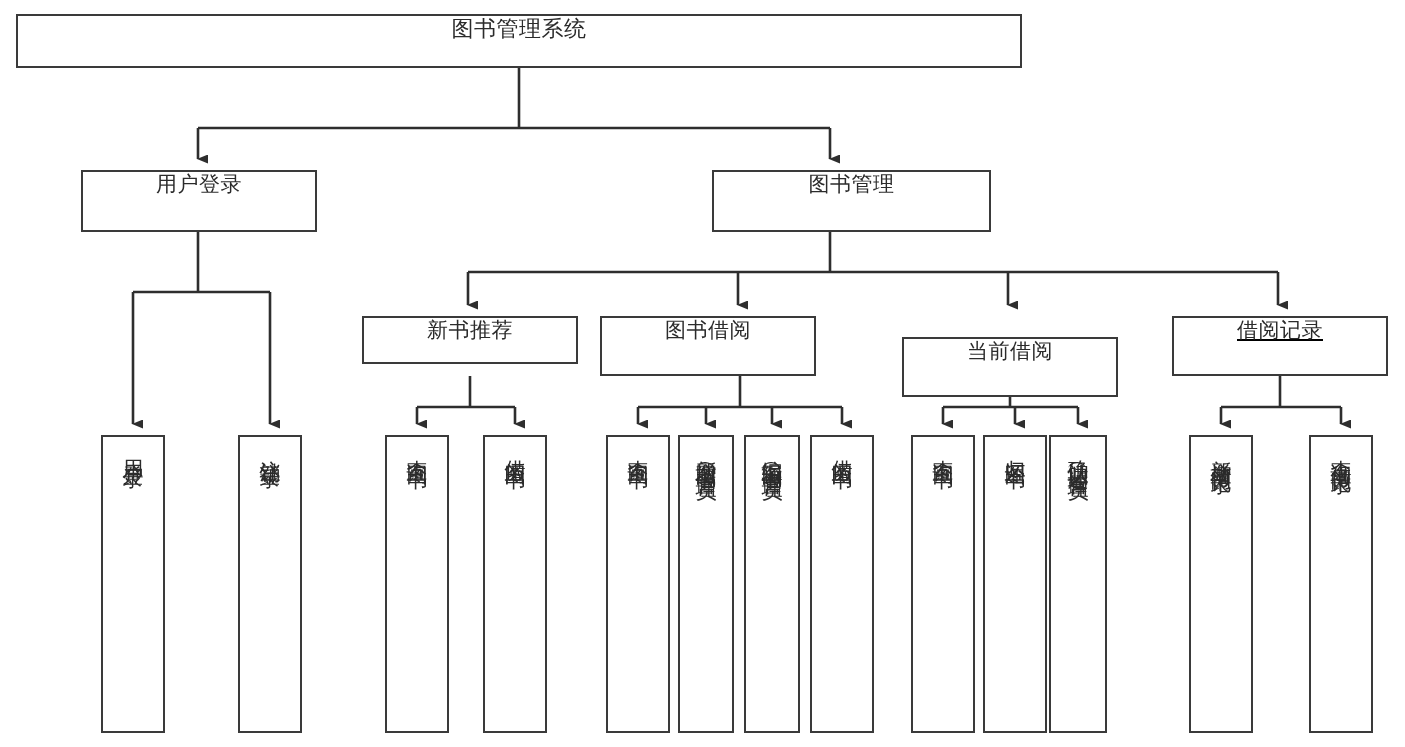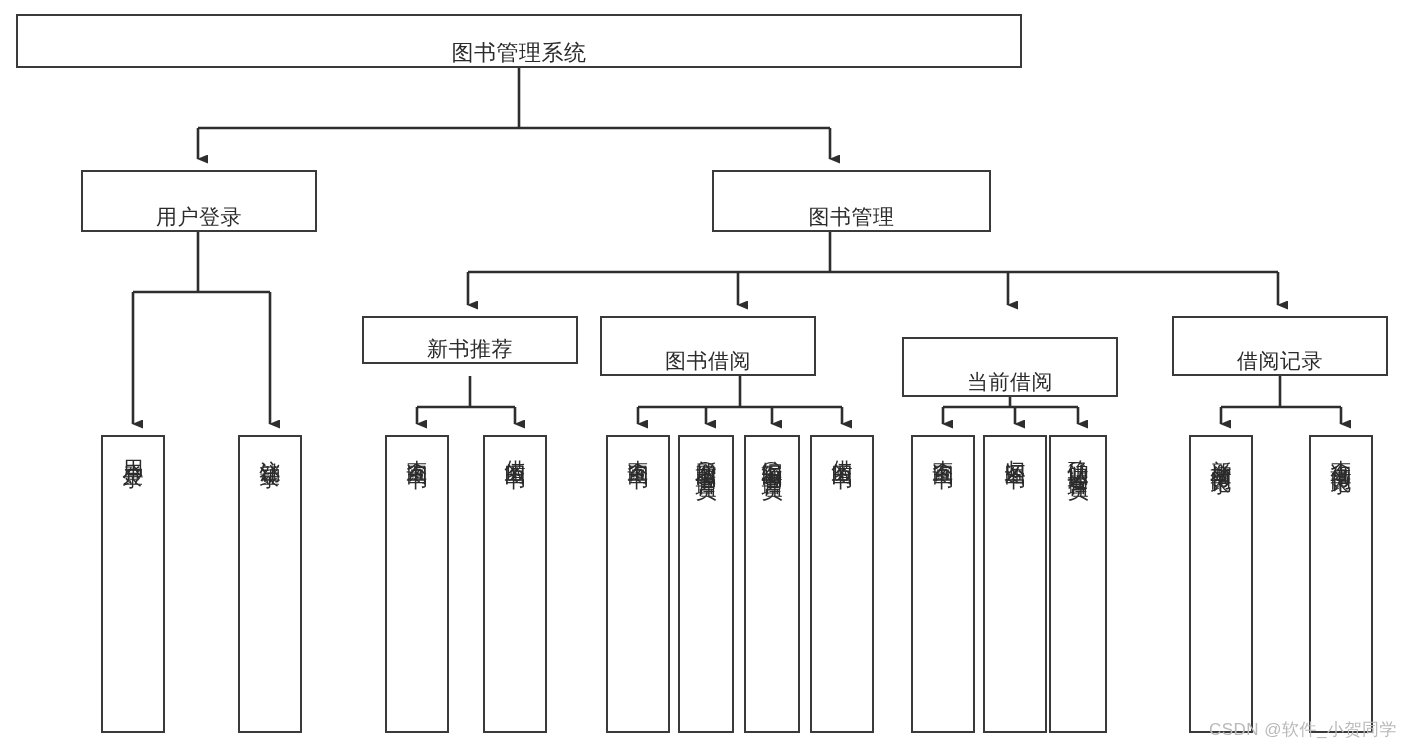--- a/index.html
+++ b/index.html
@@ -24,21 +24,21 @@
     width: 1405px;
     height: 747px;
     pointer-events: none;
   }
   .node {
     position: absolute;
     box-sizing: border-box;
     background: #ffffff;
     border: 2px solid #3a3a3a;
     display: flex;
-    align-items: flex-end;
+    align-items: flex-start;
     justify-content: center;
     overflow: hidden;
   }
   .node .label {
     color: #2b2b2b;
     text-align: center;
     line-height: 1.18;
     letter-spacing: 0.5px;
     white-space: pre-wrap;
   }
@@ -134,21 +134,21 @@
   <div id="l3-layer">
       <div class="node horizontal" style="left: 362px; top: 316px; width: 216px; height: 48px;">
         <span class="label">新书推荐</span>
       </div>
       <div class="node horizontal" style="left: 600px; top: 316px; width: 216px; height: 60px;">
         <span class="label">图书借阅</span>
       </div>
       <div class="node horizontal" style="left: 902px; top: 316px; width: 216px; height: 60px; margin-top: 21px;">
         <span class="label">当前借阅</span>
       </div>
-      <div class="node horizontal" style="left: 1172px; top: 316px; width: 216px; height: 60px;">
+      <div class="node horizontal" style="left: 1172px; top: 316px; width: 216px; height: 60px; text-decoration: underline;">
         <span class="label">借阅记录</span>
       </div>
     </div>
   <div id="leaf-layer">
       <div class="node vertical" style="left: 101px; top: 435px; width: 64px; height: 298px;">
         <span class="label">用户登录</span>
       </div>
       <div class="node vertical" style="left: 238px; top: 435px; width: 64px; height: 298px;">
         <span class="label">注销登录</span>
       </div>
@@ -180,14 +180,13 @@
         <span class="label">确认归还（管理员）</span>
       </div>
       <div class="node vertical" style="left: 1189px; top: 435px; width: 64px; height: 298px;">
         <span class="label">新增借阅记录</span>
       </div>
       <div class="node vertical" style="left: 1309px; top: 435px; width: 64px; height: 298px;">
         <span class="label">查询借阅记录</span>
       </div>
     </div>
 
-  <div class="watermark">CSDN @软件_小贺同学</div>
 </div>
 
 </body></html>

